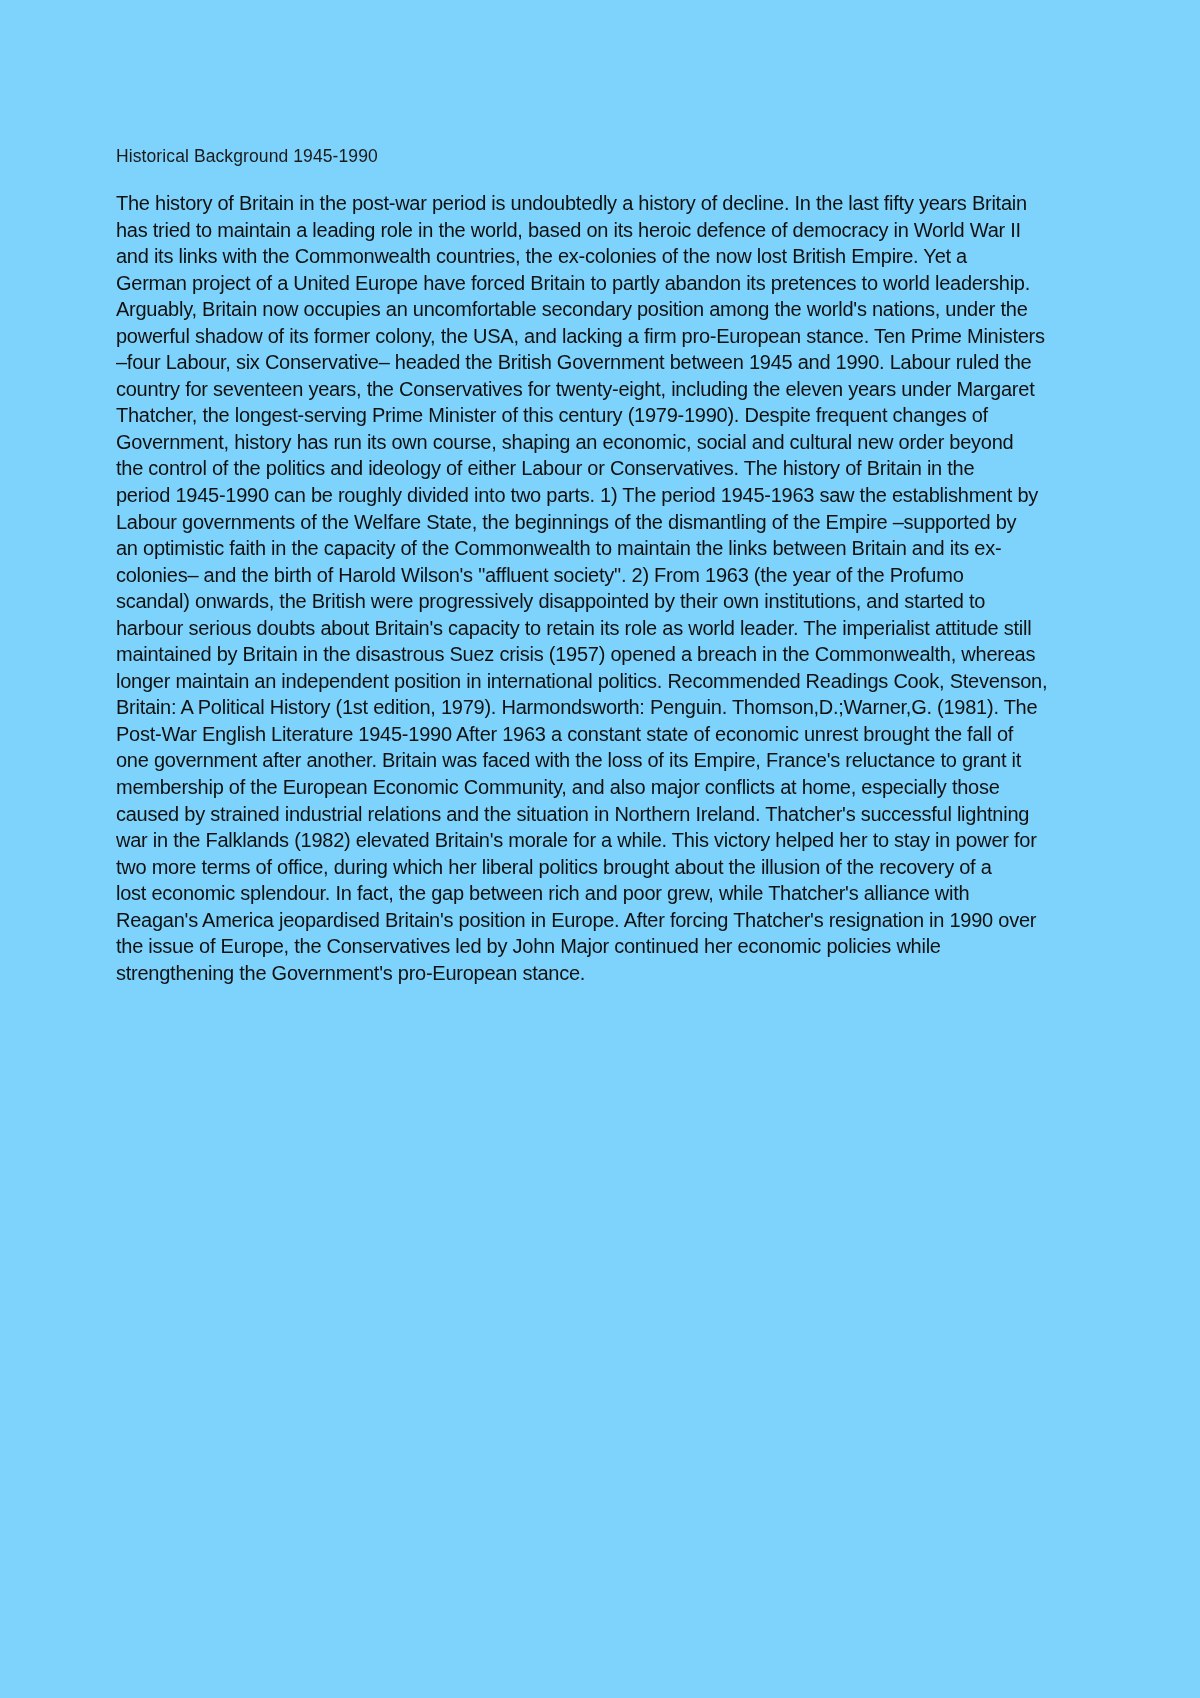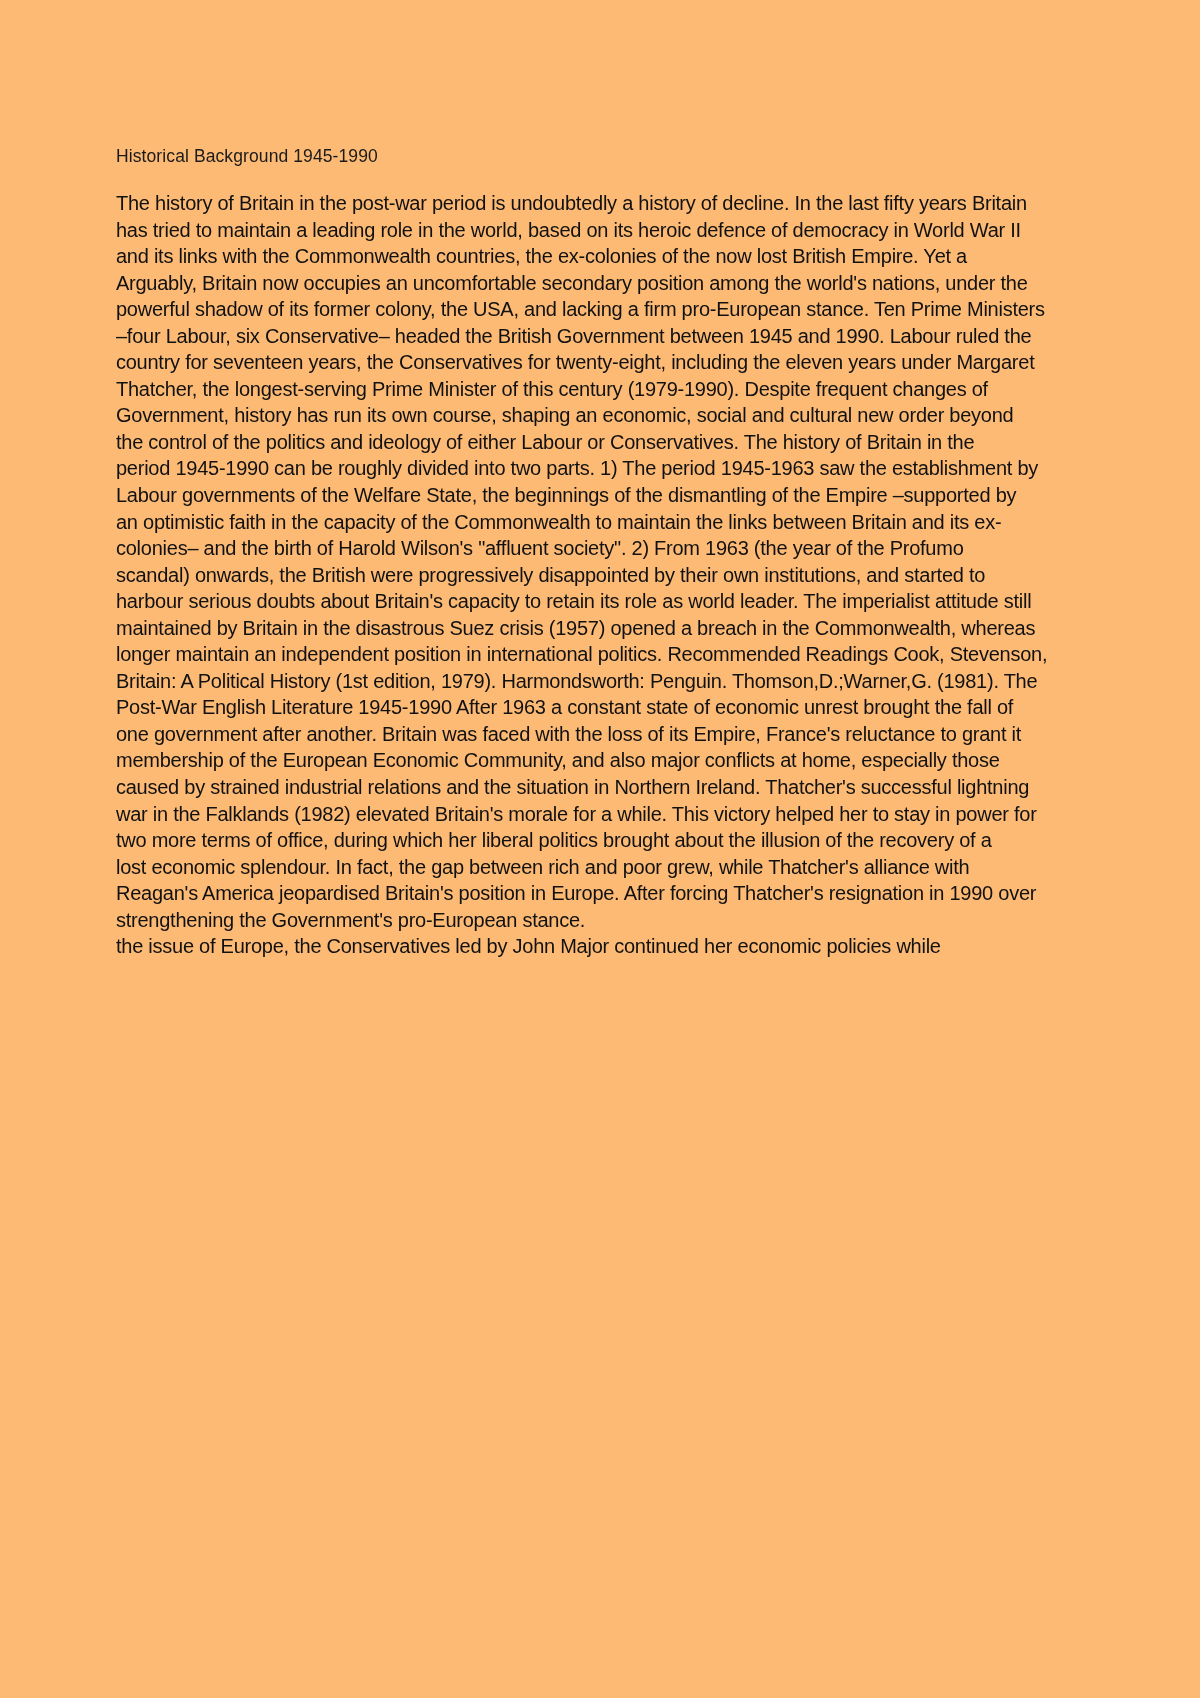--- a/index.html
+++ b/index.html
@@ -1,19 +1,19 @@
 <!DOCTYPE html>
 <html><head>
 <meta charset="utf-8">
 <style>
   html, body { margin: 0; padding: 0; background: #ffffff; }
   body { width: 1200px; height: 1698px; position: relative; overflow: hidden; }
   .page {
     position: absolute; left: 0; top: 0; width: 1200px; height: 1698px;
-    background: #fdba74;
+    background: #7dd3fc;
   }
   .title {
     position: absolute; left: 116px; top: 146px;
     font-family: "Liberation Sans", sans-serif;
     font-size: 17.5px; color: #1a1a1a; letter-spacing: 0.1px;
     white-space: nowrap;
   }
   .body-text {
     position: absolute; left: 116px; top: 190px; width: 980px;
     font-family: "Liberation Sans", sans-serif;
@@ -26,20 +26,21 @@
 </style>
 </head>
 <body>
 
 <div class="page">
   <div class="title">Historical  Background 1945-1990</div>
   <div class="body-text">
     <div class="line">The history of Britain in the post-war period is undoubtedly a history of decline. In the last fifty years Britain</div>
     <div class="line">has tried to maintain a leading role in the world, based on its heroic defence of democracy in World War II</div>
     <div class="line">and its links with the Commonwealth countries, the ex-colonies of the now lost British Empire. Yet a</div>
+    <div class="line">German project of a United Europe have forced Britain to partly abandon its pretences to world leadership.</div>
     <div class="line">Arguably, Britain now occupies an uncomfortable secondary position among the world's nations, under the</div>
     <div class="line">powerful shadow of its former colony, the USA, and lacking a firm pro-European stance. Ten Prime Ministers</div>
     <div class="line">–four Labour, six Conservative– headed the British Government between 1945 and 1990. Labour ruled the</div>
     <div class="line">country for seventeen years, the Conservatives for twenty-eight, including the eleven years under Margaret</div>
     <div class="line">Thatcher, the longest-serving Prime Minister of this century (1979-1990). Despite frequent changes of</div>
     <div class="line">Government, history has run its own course, shaping an economic, social and cultural new order beyond</div>
     <div class="line">the control of the politics and ideology of either Labour or Conservatives. The history of Britain in the</div>
     <div class="line">period 1945-1990 can be roughly divided into two parts. 1) The period 1945-1963 saw the establishment by</div>
     <div class="line">Labour governments of the Welfare State, the beginnings of the dismantling of the Empire –supported by</div>
     <div class="line">an optimistic faith in the capacity of the Commonwealth to maintain the links between Britain and its ex-</div>
@@ -50,16 +51,16 @@
     <div class="line">longer maintain an independent position in international politics. Recommended Readings Cook, Stevenson,</div>
     <div class="line">Britain: A Political History (1st edition, 1979). Harmondsworth: Penguin. Thomson,D.;Warner,G. (1981). The</div>
     <div class="line">Post-War English Literature 1945-1990 After 1963 a constant state of economic unrest brought the fall of</div>
     <div class="line">one government after another. Britain was faced with the loss of its Empire, France's reluctance to grant it</div>
     <div class="line">membership of the European Economic Community, and also major conflicts at home, especially those</div>
     <div class="line">caused by strained industrial relations and the situation in Northern Ireland. Thatcher's successful lightning</div>
     <div class="line">war in the Falklands (1982) elevated Britain's morale for a while. This victory helped her to stay in power for</div>
     <div class="line">two more terms of office, during which her liberal politics brought about the illusion of the recovery of a</div>
     <div class="line">lost economic splendour. In fact, the gap between rich and poor grew, while Thatcher's alliance with</div>
     <div class="line">Reagan's America jeopardised Britain's position in Europe. After forcing Thatcher's resignation in 1990 over</div>
+    <div class="line">the issue of Europe, the Conservatives led by John Major continued her economic policies while</div>
     <div class="line">strengthening the Government's pro-European stance.</div>
-    <div class="line">the issue of Europe, the Conservatives led by John Major continued her economic policies while</div>
   </div>
 </div>
 
 </body></html>

